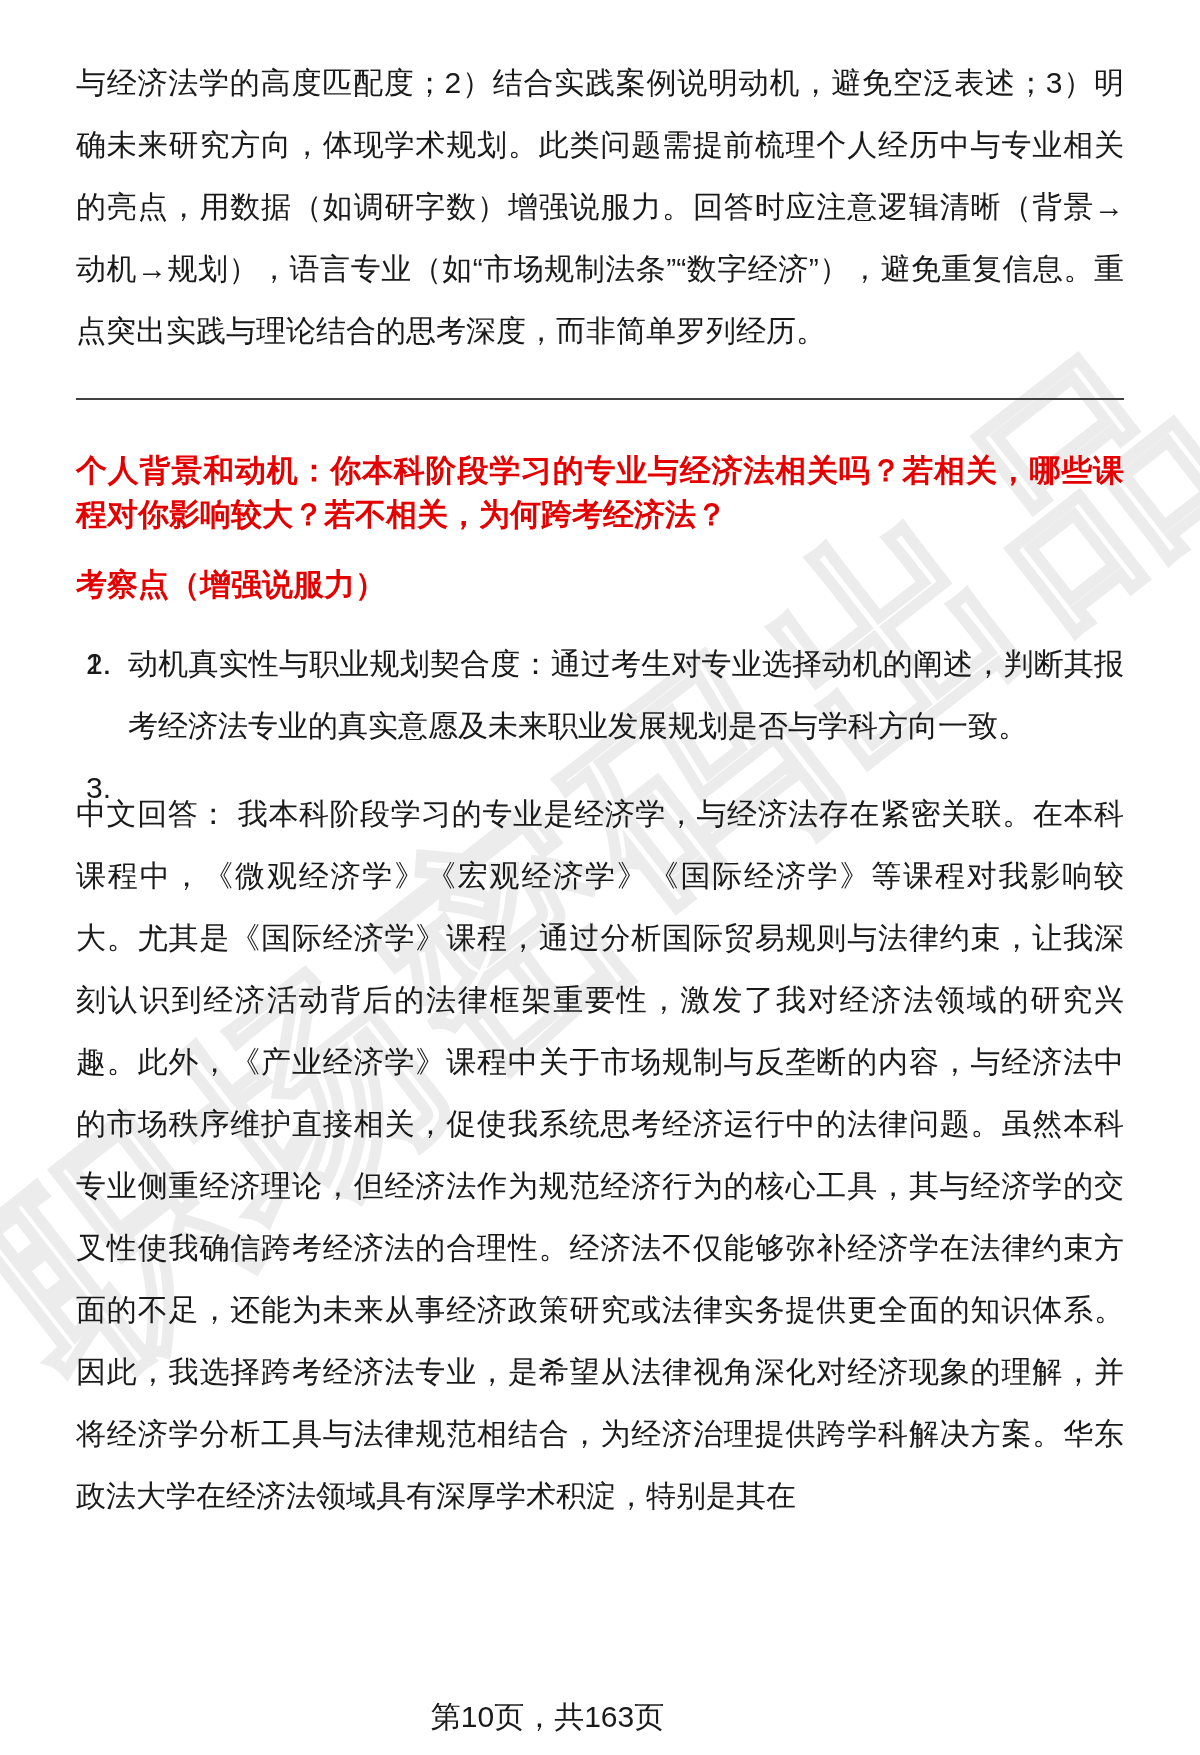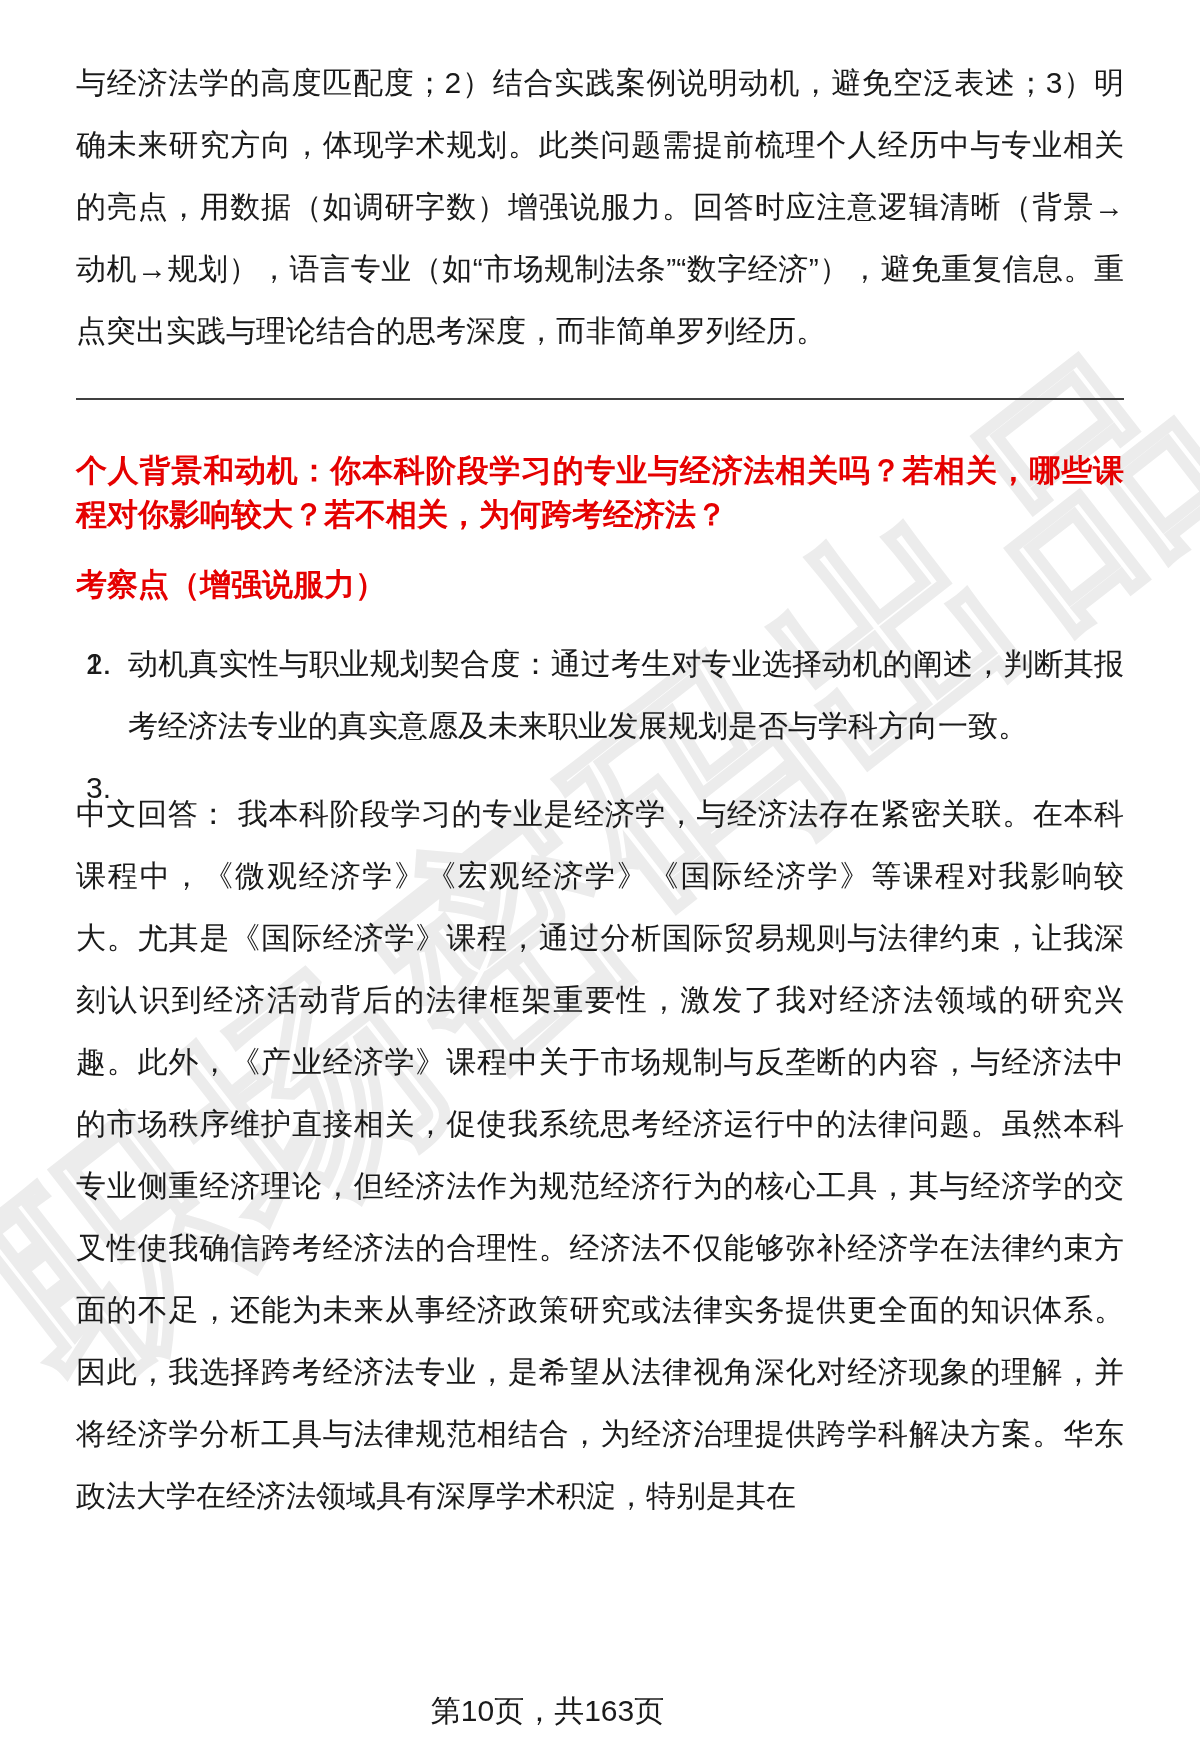--- a/index.html
+++ b/index.html
@@ -74,21 +74,21 @@
     line-height:62px;
   }
   .answer-par{
     font-size:30px;
     line-height:62px;
     text-align:justify;
     margin:26px 0 0 0;
   }
   .footer{
     position:absolute;
-    left:0;bottom:24px;
+    left:0;bottom:18px;
     width:1095px;
     text-align:center;
     font-size:30px;
     line-height:40px;
     color:#1a1a1a;
     z-index:1;
   }
 </style>
 </head>
 <body>

